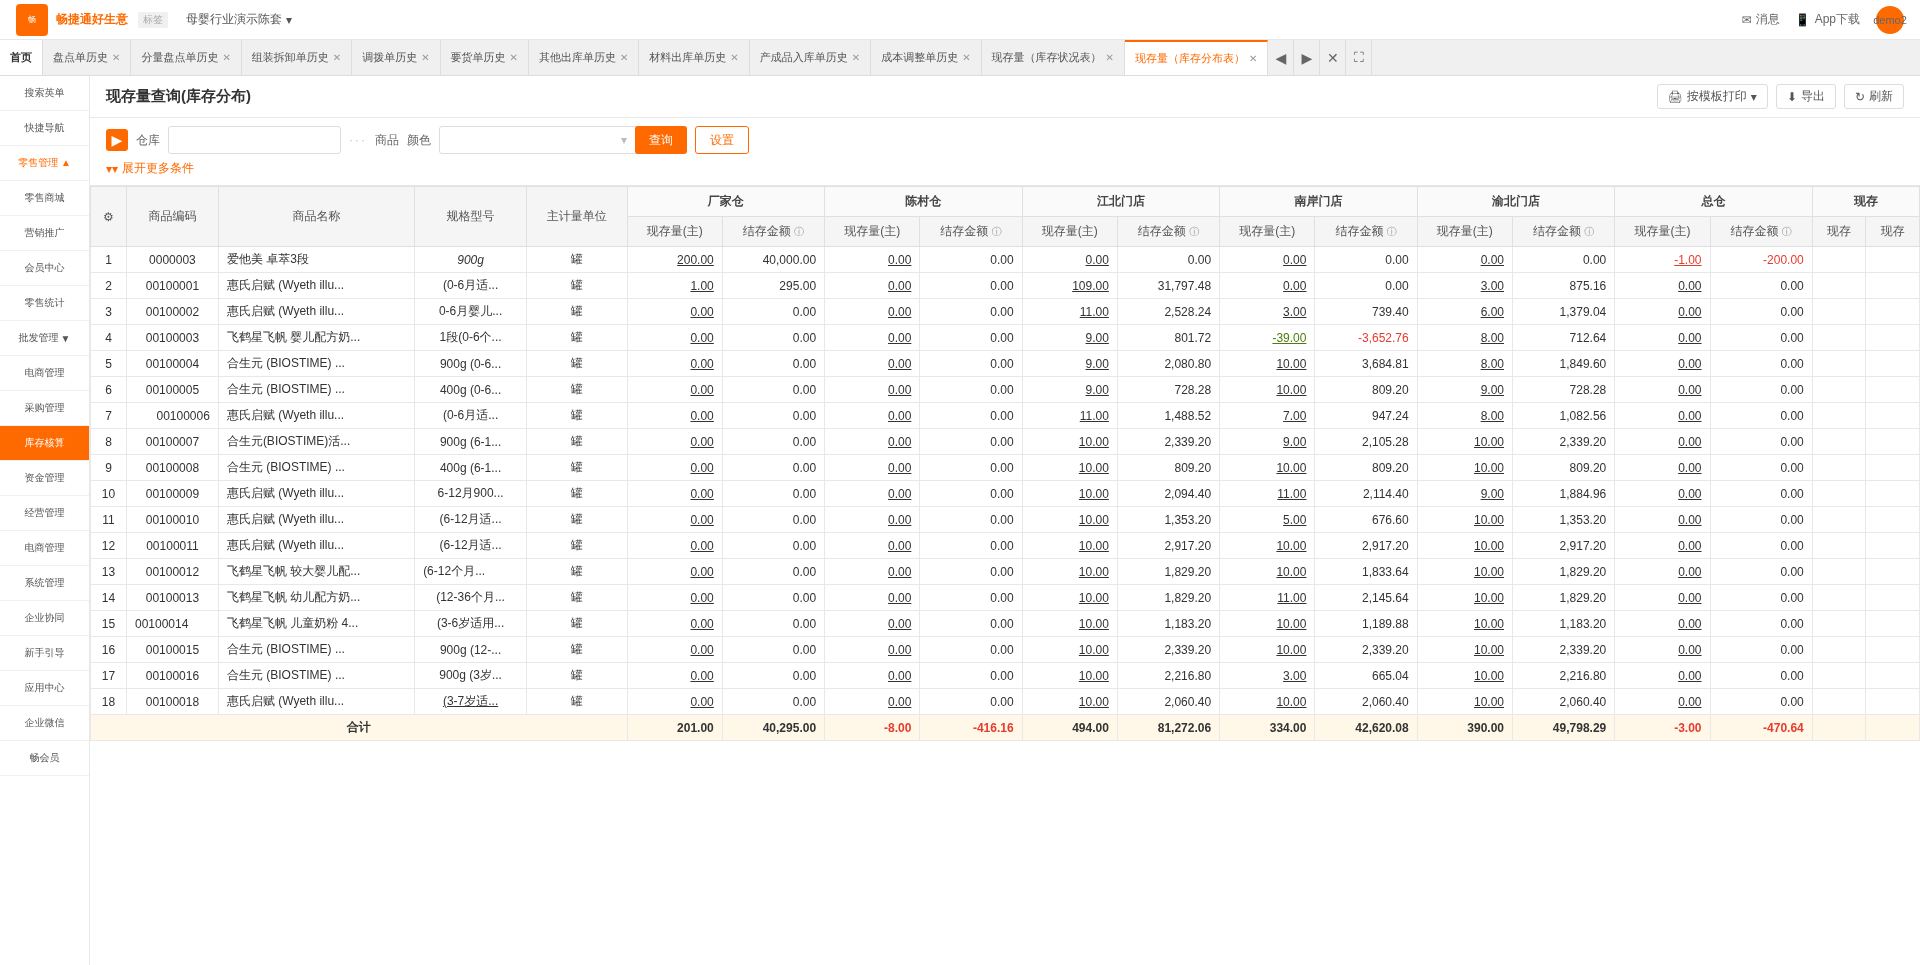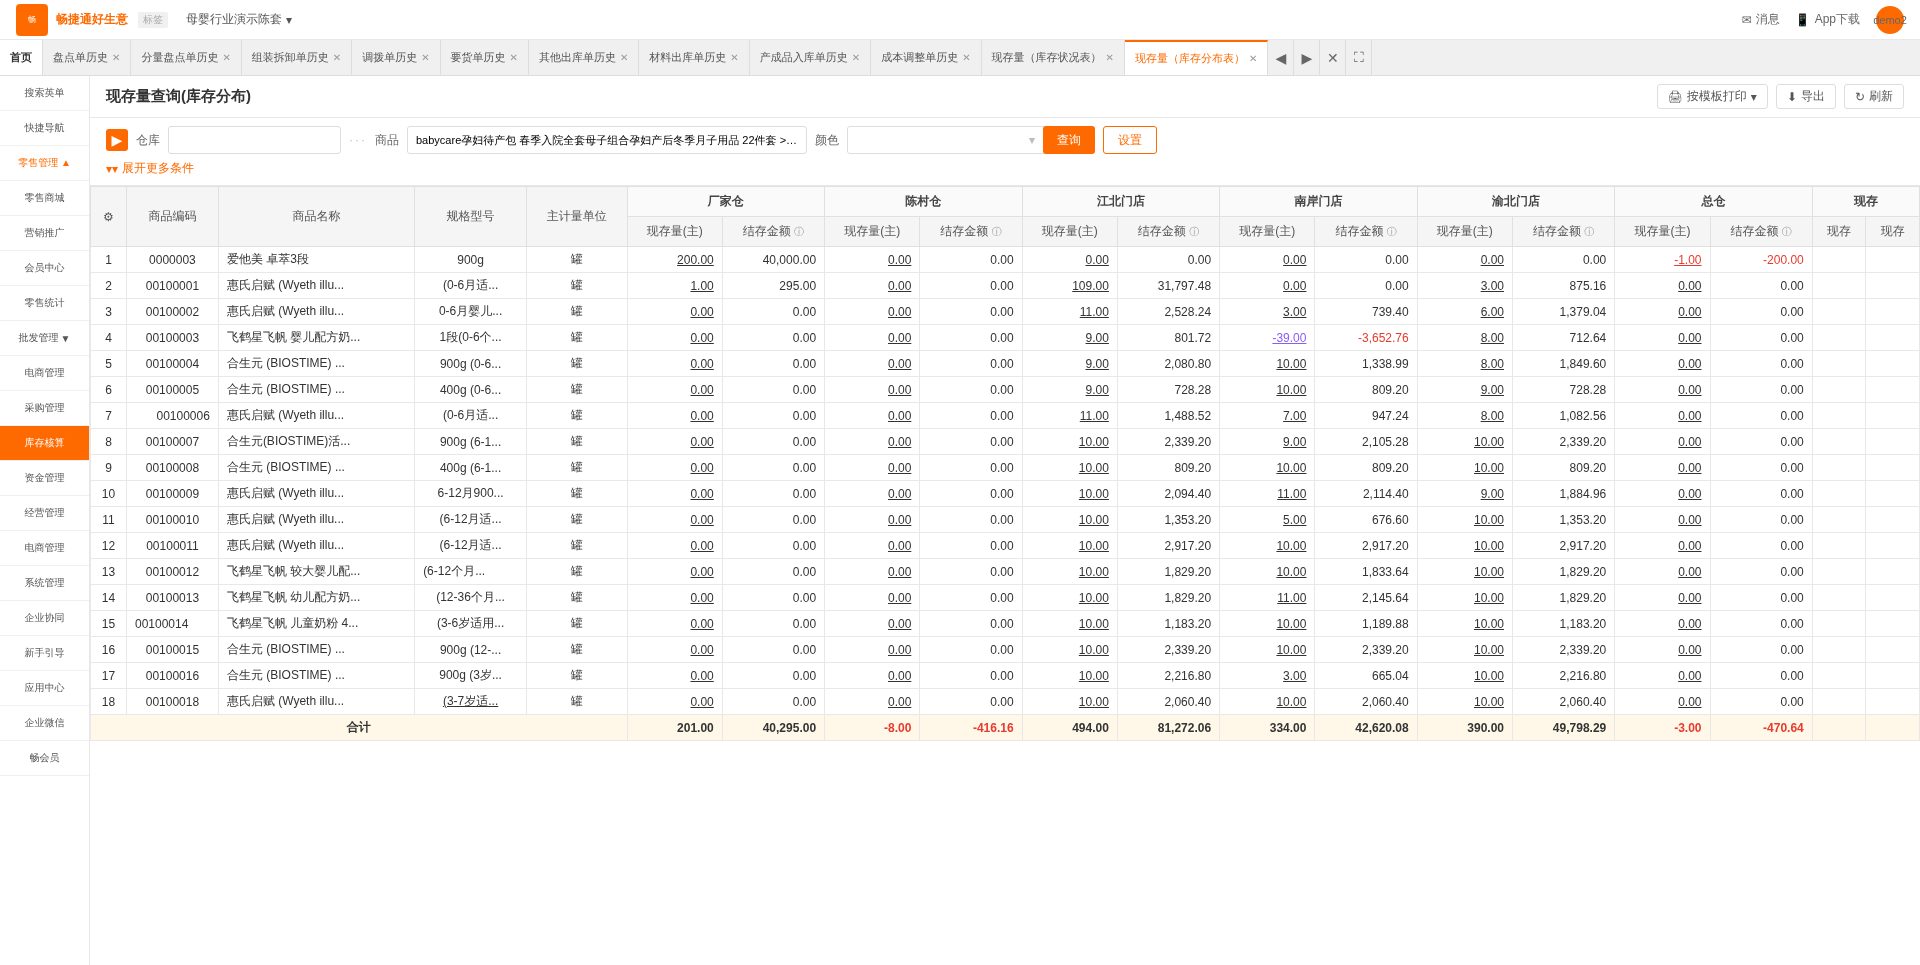--- a/index.html
+++ b/index.html
@@ -338,21 +338,20 @@
       </div>
     </div>
 
     <div class="filter-area">
       <div class="filter-row">
         <button class="expand-btn">▶</button>
         <span class="filter-label">仓库</span>
         <input class="filter-input" value="" placeholder="" style="">
         <span class="filter-dots">···</span>
         <span class="filter-label">商品</span>
-        <input class="filter-input-wide" value="babycare孕妇待产包 春季入院全套母子组合孕妇产后冬季月子用品 22件套 &gt;…" style="">
         <span class="filter-label">颜色</span>
         <input class="filter-input filter-input-color" value="" style="width: 200px;">
         <span style="color:#bbb; margin-left:-26px;">▾</span>
         <button class="btn-query">查询</button>
         <button class="btn-setting">设置</button>
       </div>
       <div style="padding-top:6px;">
         <span class="filter-expand">
           <span>▾▾</span>
           <span>展开更多条件</span>
@@ -392,21 +391,21 @@
             <th>结存金额 <span class="info-icon">ⓘ</span></th>
             <th>现存</th>
             <th>现存</th>
           </tr>
         </thead>
         <tbody id="table-body">
         <tr>
               <td style="text-align: center;">1</td>
               <td style="text-align: center;">0000003</td>
               <td style="text-align: left;">爱他美 卓萃3段</td>
-              <td style="text-align: center;">900g</td>
+              <td style="text-align: center; font-style: italic;">900g</td>
               <td style="text-align: center;">罐</td>
               <td style="text-align: right; text-decoration: underline; cursor: pointer; color: rgb(51, 51, 51);">200.00</td>
               <td style="text-align: right;">40,000.00</td>
               <td style="text-align: right; text-decoration: underline; cursor: pointer; color: rgb(51, 51, 51);">0.00</td>
               <td style="text-align: right;">0.00</td>
               <td style="text-align: right; text-decoration: underline; cursor: pointer; color: rgb(51, 51, 51);">0.00</td>
               <td style="text-align: right;">0.00</td>
               <td style="text-align: right; text-decoration: underline; cursor: pointer; color: rgb(51, 51, 51);">0.00</td>
               <td style="text-align: right;">0.00</td>
               <td style="text-align: right; text-decoration: underline; cursor: pointer; color: rgb(51, 51, 51);">0.00</td>
@@ -463,21 +462,21 @@
               <td style="text-align: center;">00100003</td>
               <td style="text-align: left;">飞鹤星飞帆 婴儿配方奶...</td>
               <td style="text-align: center;">1段(0-6个...</td>
               <td style="text-align: center;">罐</td>
               <td style="text-align: right; text-decoration: underline; cursor: pointer; color: rgb(51, 51, 51);">0.00</td>
               <td style="text-align: right;">0.00</td>
               <td style="text-align: right; text-decoration: underline; cursor: pointer; color: rgb(51, 51, 51);">0.00</td>
               <td style="text-align: right;">0.00</td>
               <td style="text-align: right; text-decoration: underline; cursor: pointer; color: rgb(51, 51, 51);">9.00</td>
               <td style="text-align: right; margin-left: 36px;">801.72</td>
-              <td style="text-align: right; color: #8b5cf6; text-decoration: underline; cursor: pointer;">-39.00</td>
+              <td style="text-align: right; color: #4d7c0f; text-decoration: underline; cursor: pointer;">-39.00</td>
               <td style="text-align: right; color: rgb(230, 59, 46);">-3,652.76</td>
               <td style="text-align: right; text-decoration: underline; cursor: pointer; color: rgb(51, 51, 51);">8.00</td>
               <td style="text-align: right;">712.64</td>
               <td style="text-align: right; text-decoration: underline; cursor: pointer; color: rgb(51, 51, 51);">0.00</td>
               <td style="text-align: right;">0.00</td>
               <td style="text-align: right;"></td>
               <td style="text-align: right;"></td>
             </tr>
             <tr>
               <td style="text-align: center;">5</td>
@@ -485,21 +484,21 @@
               <td style="text-align: left;">合生元 (BIOSTIME) ...</td>
               <td style="text-align: center;">900g (0-6...</td>
               <td style="text-align: center;">罐</td>
               <td style="text-align: right; text-decoration: underline; cursor: pointer; color: rgb(51, 51, 51);">0.00</td>
               <td style="text-align: right;">0.00</td>
               <td style="text-align: right; text-decoration: underline; cursor: pointer; color: rgb(51, 51, 51);">0.00</td>
               <td style="text-align: right;">0.00</td>
               <td style="text-align: right; text-decoration: underline; cursor: pointer; color: rgb(51, 51, 51);">9.00</td>
               <td style="text-align: right;">2,080.80</td>
               <td style="text-align: right; text-decoration: underline; cursor: pointer; color: rgb(51, 51, 51);">10.00</td>
-              <td style="text-align: right;">1,338.99</td>
+              <td style="text-align: right;">3,684.81</td>
               <td style="text-align: right; text-decoration: underline; cursor: pointer; color: rgb(51, 51, 51);">8.00</td>
               <td style="text-align: right;">1,849.60</td>
               <td style="text-align: right; text-decoration: underline; cursor: pointer; color: rgb(51, 51, 51);">0.00</td>
               <td style="text-align: right;">0.00</td>
               <td style="text-align: right;"></td>
               <td style="text-align: right;"></td>
             </tr>
             <tr>
               <td style="text-align: center;">6</td>
               <td style="text-align: center;">00100005</td>

